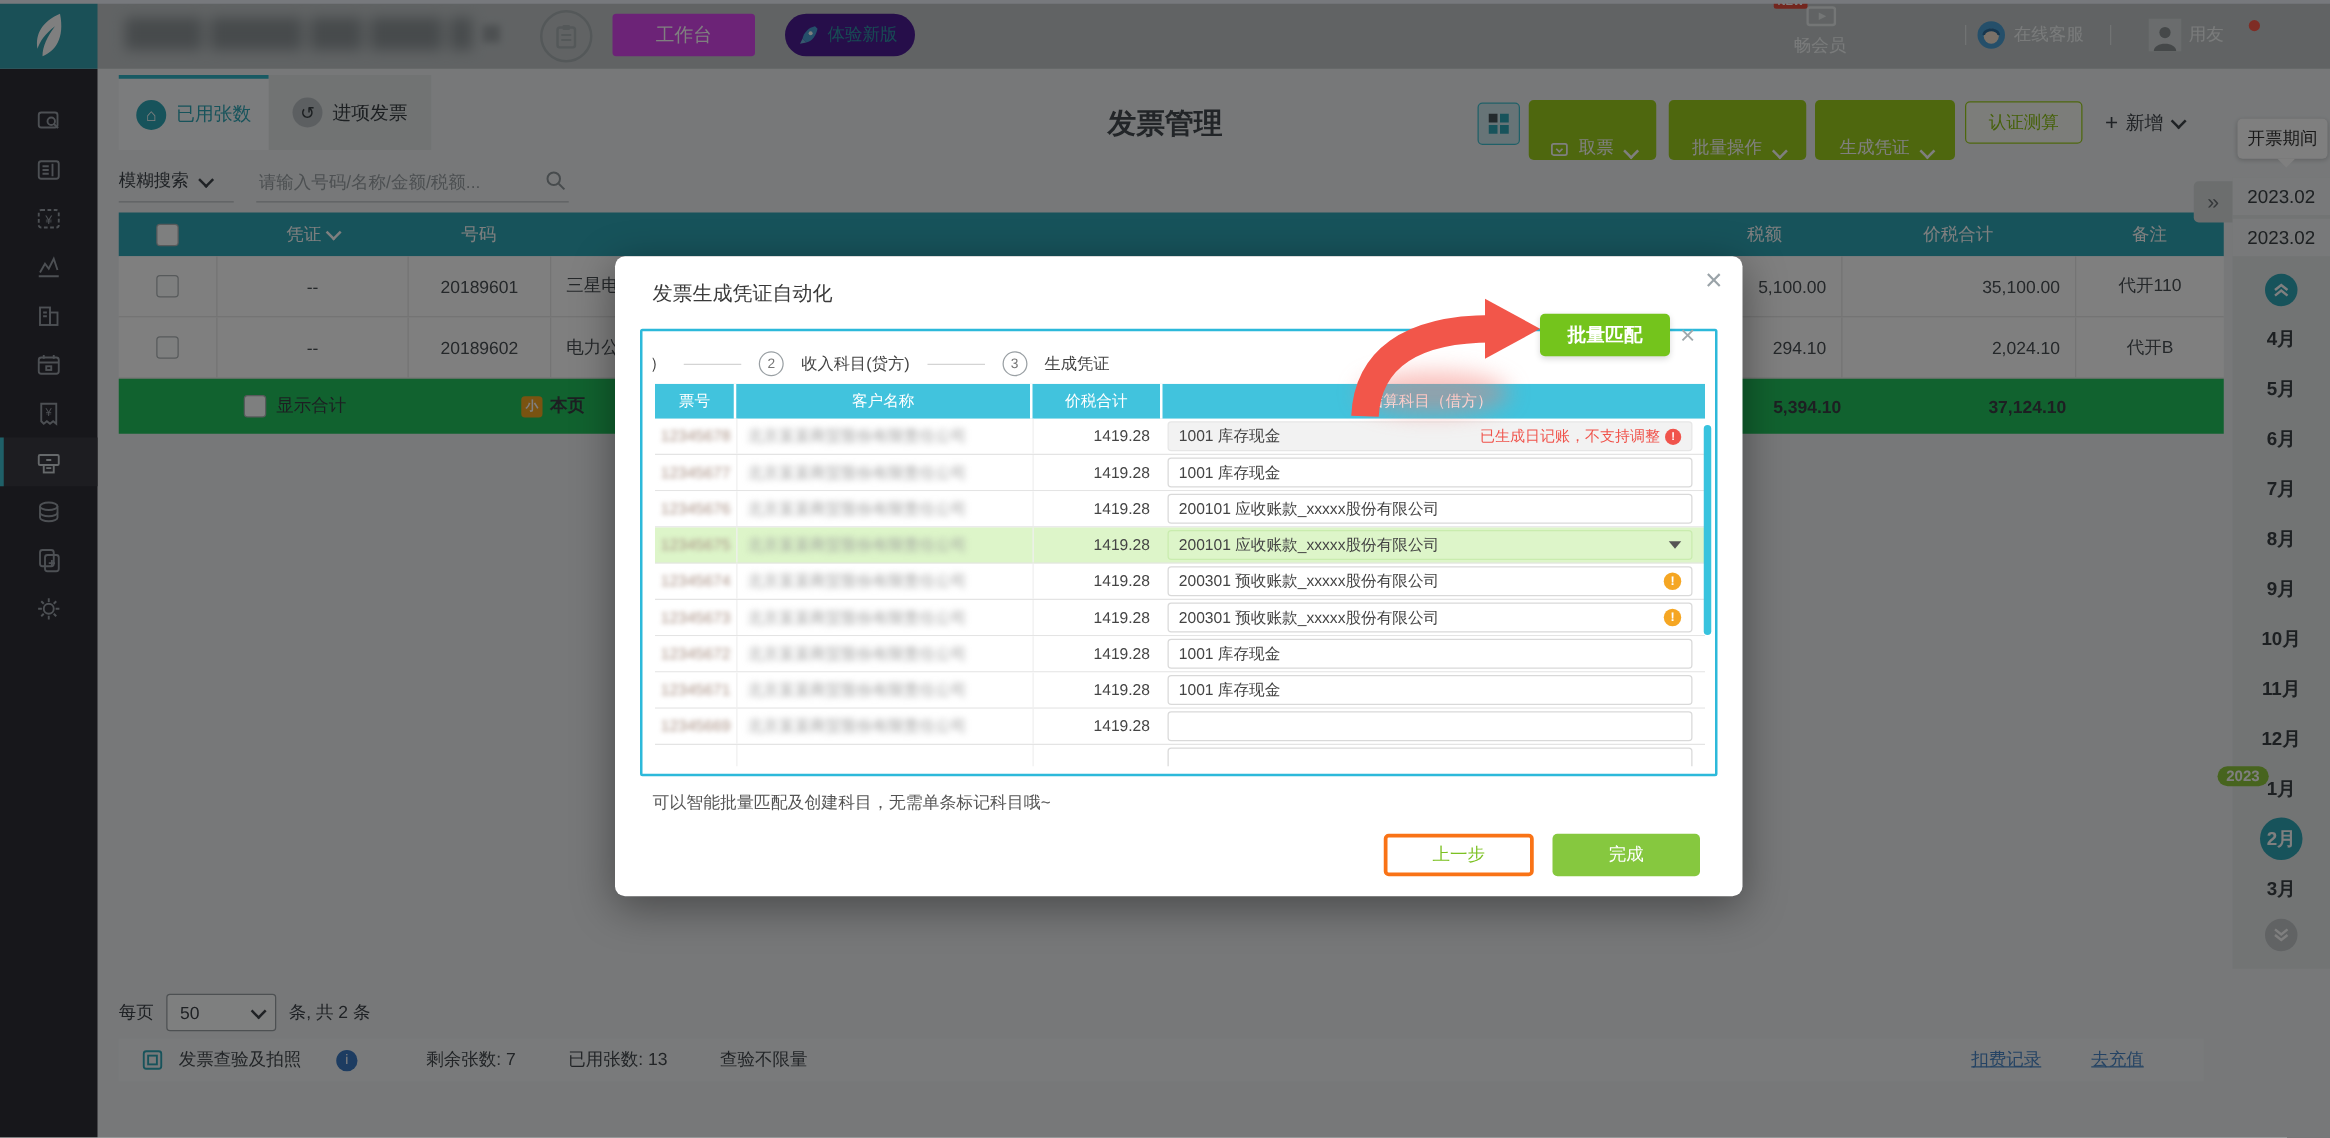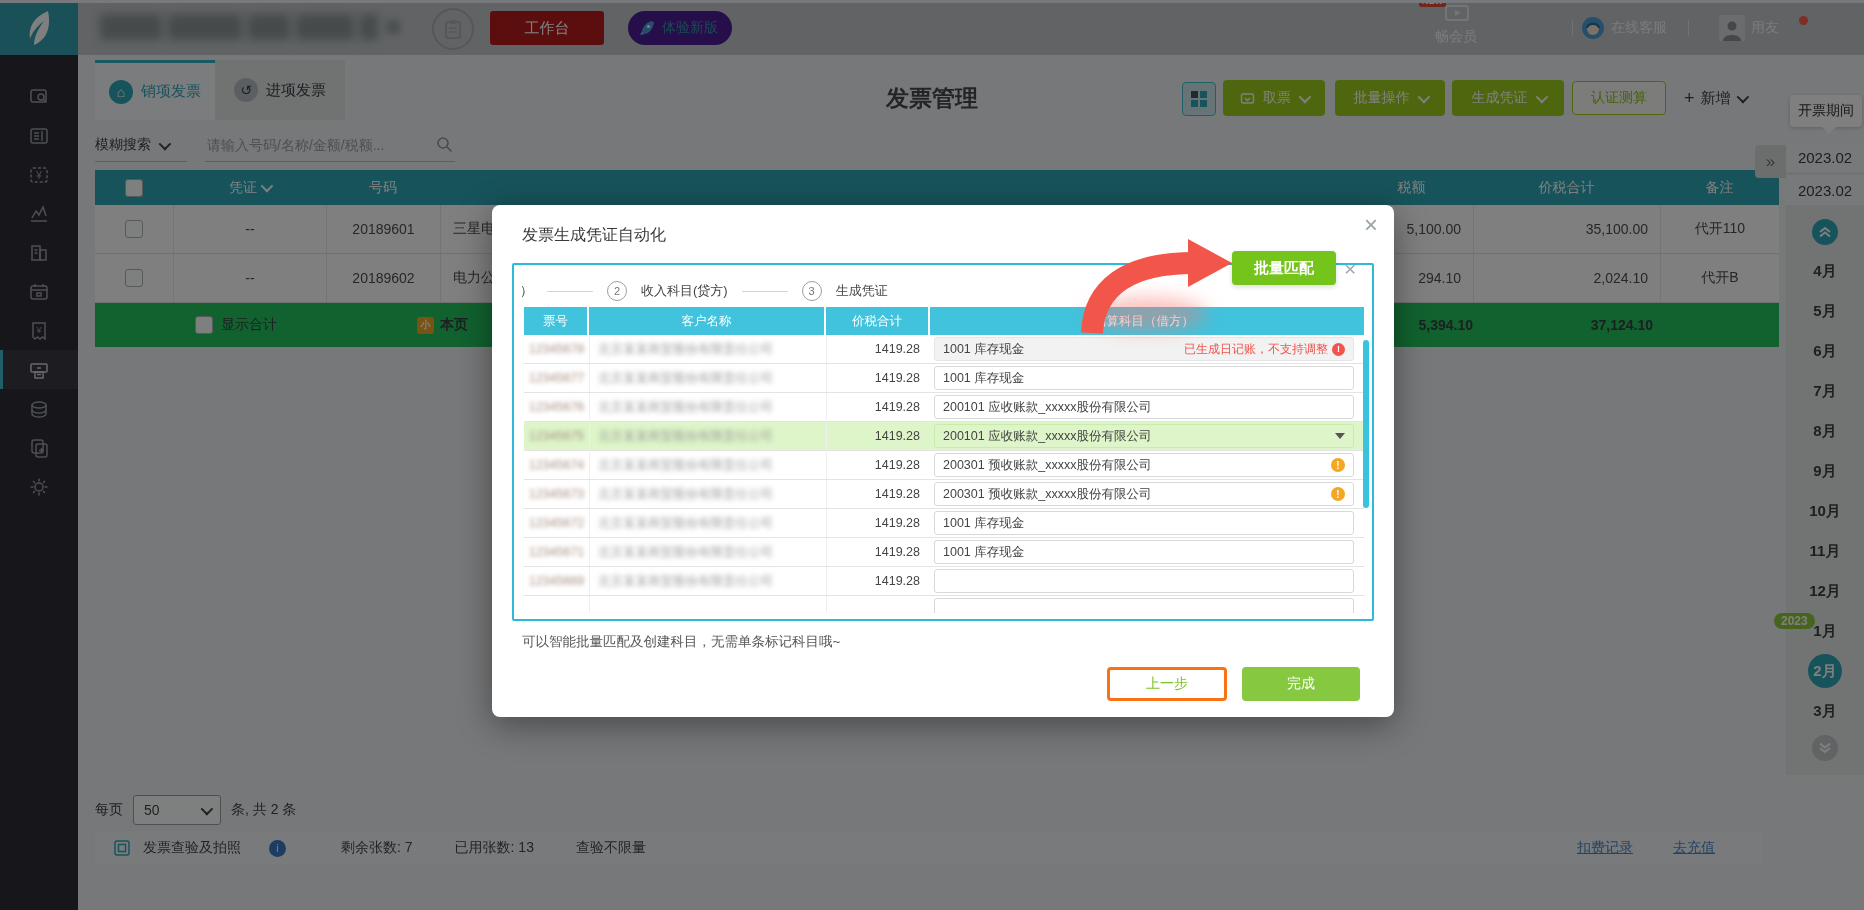--- a/index.html
+++ b/index.html
@@ -6,21 +6,21 @@
   #app{position:relative;width:1864px;height:910px;overflow:hidden;
        font-family:"Liberation Sans","DejaVu Sans",sans-serif;background:#eef1f3;}
   
   .topstrip{position:absolute;left:0;top:0;width:100%;height:3px;background:#eef2fb;z-index:3;}
   .topbar{position:absolute;left:0;top:0;width:1864px;height:55px;background:#c2c7c9;z-index:2;}
   .logo{position:absolute;left:0;top:0;width:78px;height:55px;background:#35a0ae;display:flex;align-items:center;justify-content:center;}
   .blurname{position:absolute;left:100px;top:14px;display:flex;gap:6px;filter:blur(5px);}
   .blurname i{display:block;height:26px;background:#8e9598;border-radius:2px;}
   .blurchip{position:absolute;left:386px;top:20px;width:14px;height:14px;background:#9aa0a3;filter:blur(3px);}
   .clip{position:absolute;left:432px;top:8px;width:38px;height:38px;border-radius:50%;border:2px solid #a9b0b3;display:flex;align-items:center;justify-content:center;color:#a9b0b3;}
-  .btn-workbench{position:absolute;left:490px;top:11px;width:114px;height:34px;background:#b91c1c;color:#fff;font-size:15px;border:none;border-radius:3px;cursor:pointer;}
+  .btn-workbench{position:absolute;left:490px;top:11px;width:114px;height:34px;background:#d946ef;color:#fff;font-size:15px;border:none;border-radius:3px;cursor:pointer;}
   .trynew{position:absolute;left:628px;top:11px;height:34px;padding:0 14px 0 10px;background:#4c1d95;border-radius:17px;display:flex;align-items:center;gap:6px;color:#2f97a8;font-size:14px;cursor:pointer;}
   .tgrp{position:absolute;top:0;height:55px;display:flex;align-items:center;gap:6px;color:#f4f7f7;font-size:14px;cursor:pointer;}
   .member{left:1435px;flex-direction:column;}
   .newbadge{position:absolute;left:-4px;top:8px;background:#e74c3c;color:#fff;font-size:9px;font-weight:bold;padding:1px 3px;border-radius:2px;}
   .vdiv{position:absolute;top:20px;width:1px;height:16px;background:#e2e6e7;}
   .support{left:1581px;}
   .user{left:1719px;}
   .avatarbox{width:26px;height:26px;background:#d4d9da;display:flex;align-items:flex-end;justify-content:center;overflow:hidden;}
   .reddot{position:absolute;left:1799px;top:16px;width:9px;height:9px;border-radius:50%;background:#ff5a4a;}
   
@@ -34,21 +34,21 @@
   .tab1{left:17px;width:120px;background:#f7f9fa;border-top:3px solid #30b4c6;color:#2fa6b6;}
   .tab2{left:137px;width:130px;background:#e2e6e7;color:#3a4045;}
   .tabico{width:24px;height:24px;border-radius:50%;display:flex;align-items:center;justify-content:center;font-size:14px;}
   .tabico.t1{background:#2fa6b6;color:#fff;}
   .tabico.t2{background:#b9bfc2;color:#3a4045;}
   .page-title{position:absolute;left:0;top:28px;width:1708px;text-align:center;font-size:23px;font-weight:bold;color:#454a50;}
   .iconsq{position:absolute;left:1104px;top:27px;width:32px;height:32px;border:1px solid #3fc0d0;border-radius:4px;background:#cfe9ee;display:flex;align-items:center;justify-content:center;cursor:pointer;}
   .iconsq .g{display:grid;grid-template-columns:7px 7px;grid-gap:2px;}
   .iconsq .g i{width:7px;height:7px;background:#2fa6b6;}
   .iconsq .g i:nth-child(1){background:#47555a;}
-  .btn-green{position:absolute;top:25px;height:36px;background:#9dcf1d;color:#fff;border:none;border-radius:4px;font-size:14px;cursor:pointer;display:flex;align-items:center;justify-content:center;gap:8px;}
+  .btn-green{position:absolute;top:25px;height:48px;background:#9dcf1d;color:#fff;border:none;border-radius:4px;font-size:14px;cursor:pointer;display:flex;align-items:flex-end;justify-content:center;gap:8px;}
   .bg1{left:1145px;width:102px;} .bg2{left:1257px;width:110px;} .bg3{left:1374px;width:112px;}
   .btn-outline{position:absolute;left:1494px;top:26px;width:94px;height:34px;background:#f8fbf4;border:1px solid #9dcf1d;color:#8cc214;border-radius:4px;font-size:14px;cursor:pointer;}
   .addnew{position:absolute;left:1606px;top:25px;height:36px;display:flex;align-items:center;gap:6px;color:#3f444a;font-size:15px;cursor:pointer;}
   .chv{display:inline-block;width:7px;height:7px;border-right:2px solid currentColor;border-bottom:2px solid currentColor;transform:rotate(45deg) translateY(-2px);}
   .plus{font-size:18px;line-height:1;}
   
   .fuzzy{position:absolute;left:17px;top:74px;width:92px;height:32px;display:flex;align-items:center;gap:8px;color:#3f444a;font-size:14px;border-bottom:1px solid #b9bfc2;cursor:pointer;}
   .srch{position:absolute;left:127px;top:74px;width:250px;height:32px;border-bottom:1px solid #b9bfc2;}
   .srch input{border:none;outline:none;background:transparent;width:210px;height:30px;font-size:14px;color:#3f444a;font-family:inherit;}
   .srch input::placeholder{color:#9aa0a4;}
@@ -296,21 +296,21 @@
             <line x1="5" y1="17" x2="7" y2="15"></line>
             <line x1="15" y1="7" x2="17" y2="5"></line>
           </g>
         </svg>
       </div>
   </div>
 
   <div class="content">
     <div class="tab tab1">
       <span class="tabico t1">⌂</span>
-      <span>销项发票</span>
+      <span>已用张数</span>
     </div>
     <div class="tab tab2">
       <span class="tabico t2">↺</span>
       <span>进项发票</span>
     </div>
     <div class="page-title">发票管理</div>
 
     <div class="iconsq">
         <span class="g">
           <i></i>

